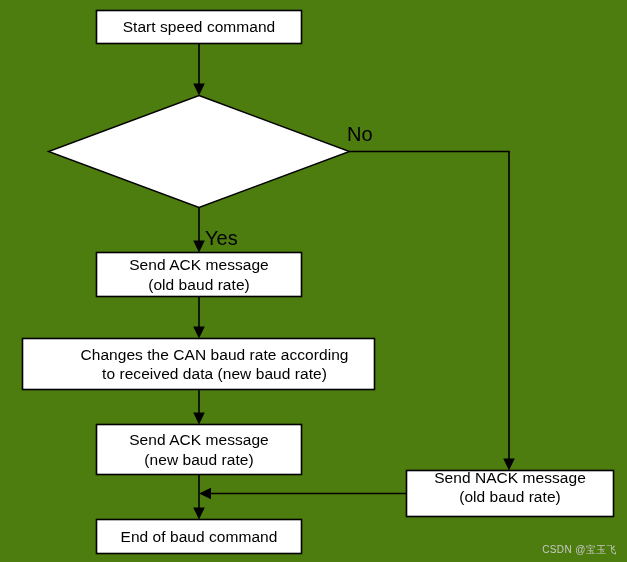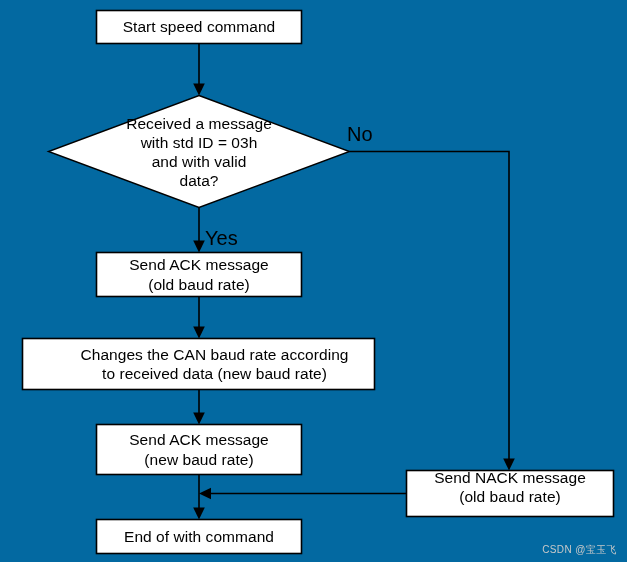--- a/index.html
+++ b/index.html
@@ -7,21 +7,21 @@
     padding: 0;
     background: #ffffff;
   }
   body {
     font-family: "Liberation Sans", sans-serif;
   }
   #flowchart-canvas {
     position: relative;
     width: 627px;
     height: 562px;
-    background: #0369a1;
+    background: #4d7c0f;
     overflow: hidden;
   }
   #flow-svg {
     position: absolute;
     left: 0;
     top: 0;
     width: 627px;
     height: 562px;
   }
   .node-label {
@@ -108,38 +108,34 @@
     </g>
 
     <g>
       <line x1="406.5" y1="493.5" x2="207" y2="493.5" stroke="#000000" stroke-width="1.6"></line>
       <polygon points="199,493.5 211,487.7 211,499.3" fill="#000000"></polygon>
     </g>
   </svg>
 
   <div class="node-label" style="left:96px; top:10px; width:206px; height:34px;">Start speed command</div>
 
-  <div class="node-label" style="left:70px; top:97px; width:258px; height:110px;">Received a message
-with std ID = 03h
-and with valid
-data?</div>
 
   <div class="node-label" style="left:96px; top:252px; width:206px; height:45px;">Send ACK message
 (old baud rate)</div>
 
   <div class="node-label" style="left:22px; top:338px; width:385px; height:52px;">Changes the CAN baud rate according
 to received data (new baud rate)</div>
 
   <div class="node-label" style="left:96px; top:424px; width:206px; height:51px;">Send ACK message
 (new baud rate)</div>
 
   <div class="node-label" style="left:406px; top:458px; width:208px; height:58px;">Send NACK message
 (old baud rate)</div>
 
-  <div class="node-label" style="left:96px; top:519px; width:206px; height:35px;">End of with command</div>
+  <div class="node-label" style="left:96px; top:519px; width:206px; height:35px;">End of baud command</div>
 
   <div class="edge-label" style="left:347px; top:124px;">No</div>
 
   <div class="edge-label" style="left:205px; top:228px;">Yes</div>
 
   <div id="watermark">CSDN @宝玉飞</div>
 
 </div>
 
 </body></html>

